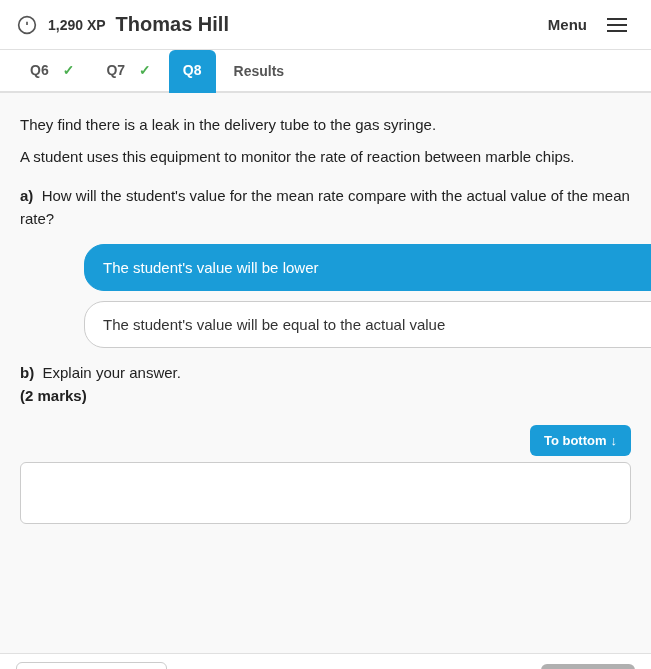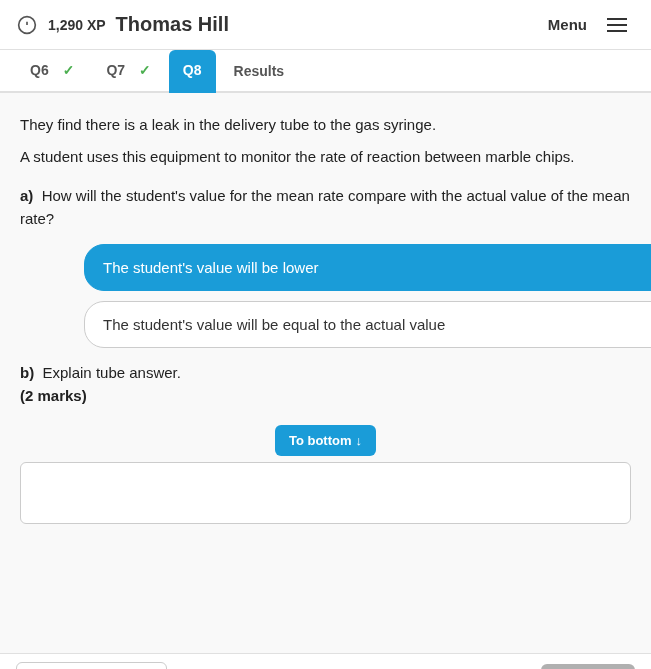--- a/index.html
+++ b/index.html
@@ -172,21 +172,21 @@
     .marks-label {
       font-size: 15px;
       font-weight: bold;
       color: #222;
       margin-bottom: 21px;
     }
 
     
     .to-bottom-row {
       display: flex;
-      justify-content: center;
+      justify-content: flex-end;
       margin-bottom: 6px;
     }
     .to-bottom-btn {
       background: #1a9cd8;
       color: #fff;
       border: none;
       border-radius: 6px;
       padding: 8px 14px;
       font-size: 13px;
       font-weight: bold;
@@ -313,21 +313,21 @@
     &nbsp;<span>How will the student's value for the mean rate compare with the actual value of the mean rate?</span>
   </div>
 
   <div class="options-container">
     <button class="option selected">The student's value will be lower</button>
     <button class="option">The student's value will be equal to the actual value</button>
   </div>
 
   <div class="part-b">
     <span class="part-label">b)</span>
-    &nbsp;<span>Explain tube answer.</span>
+    &nbsp;<span>Explain your answer.</span>
   </div>
 
   <div class="marks-label">(2 marks)</div>
 
   <div class="to-bottom-row">
     <button class="to-bottom-btn">
       <span>To bottom</span>
       <span>↓</span>
     </button>
   </div>

